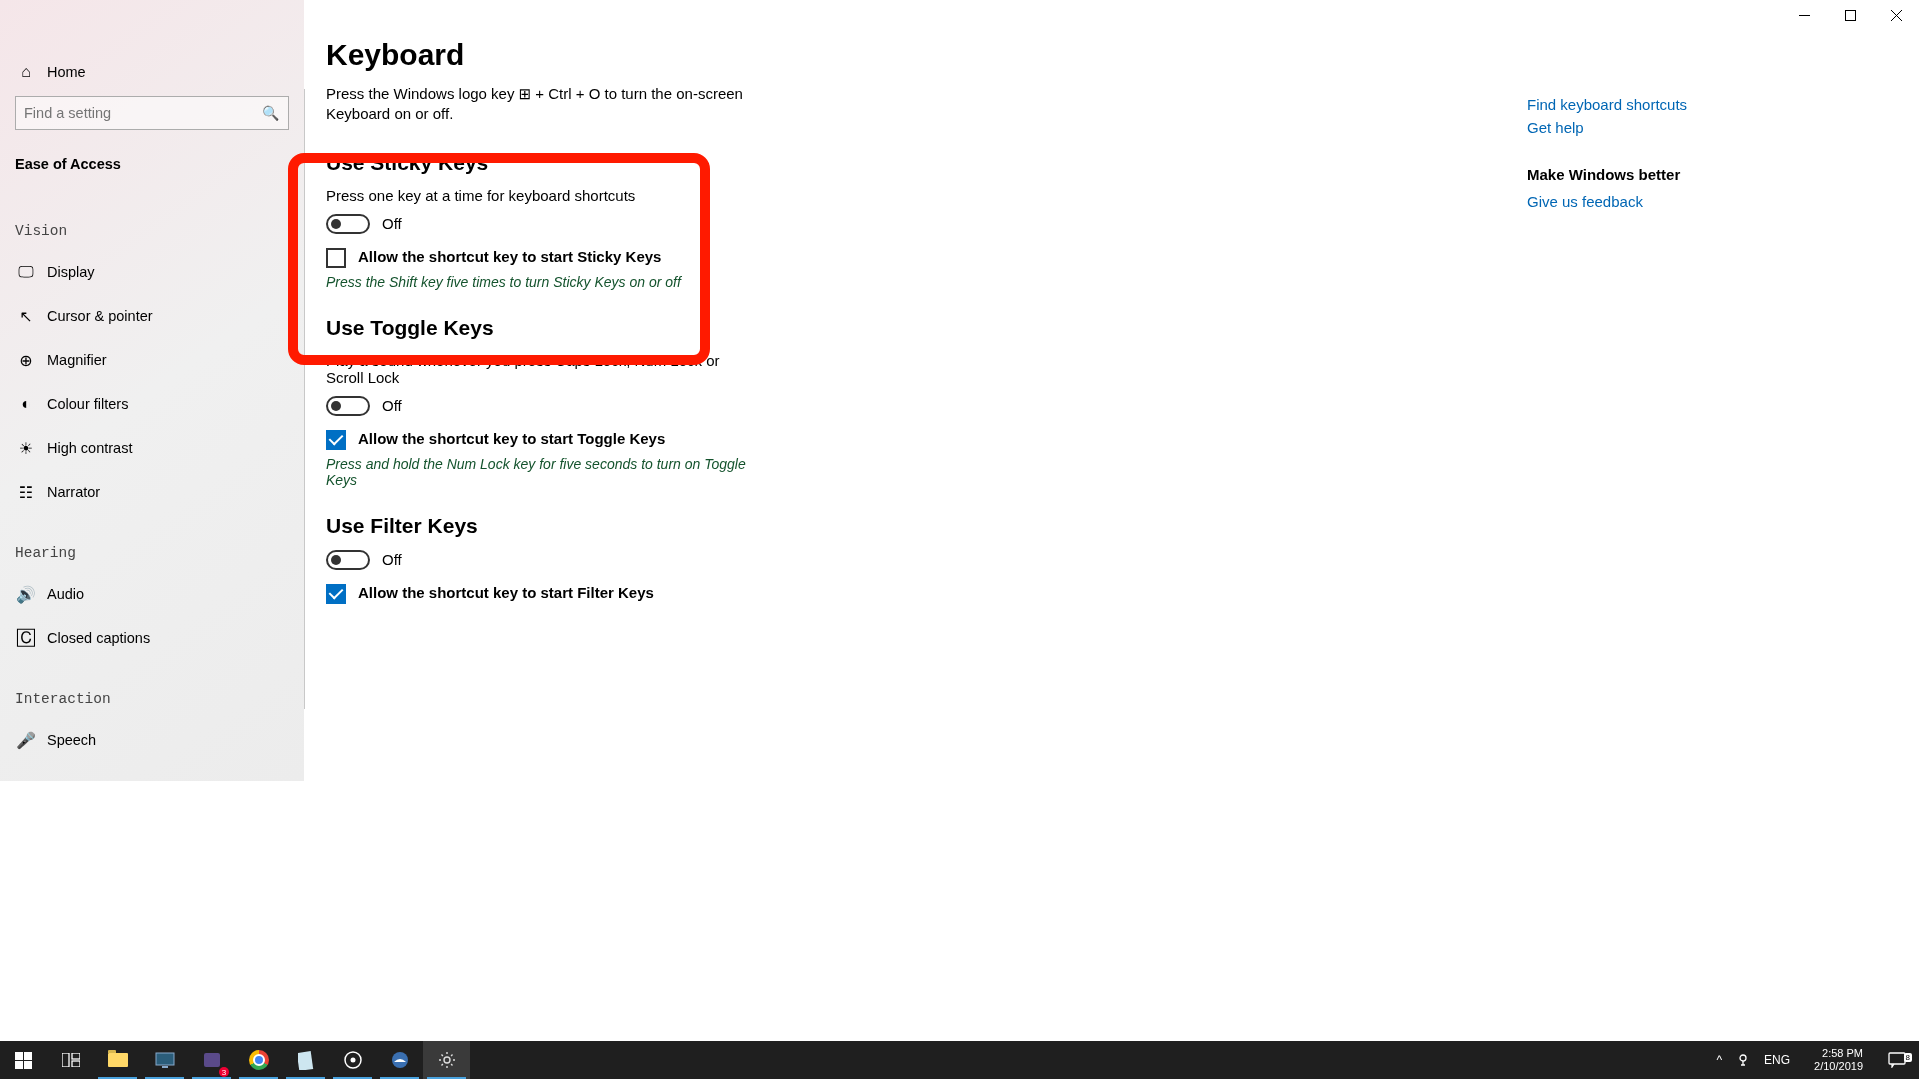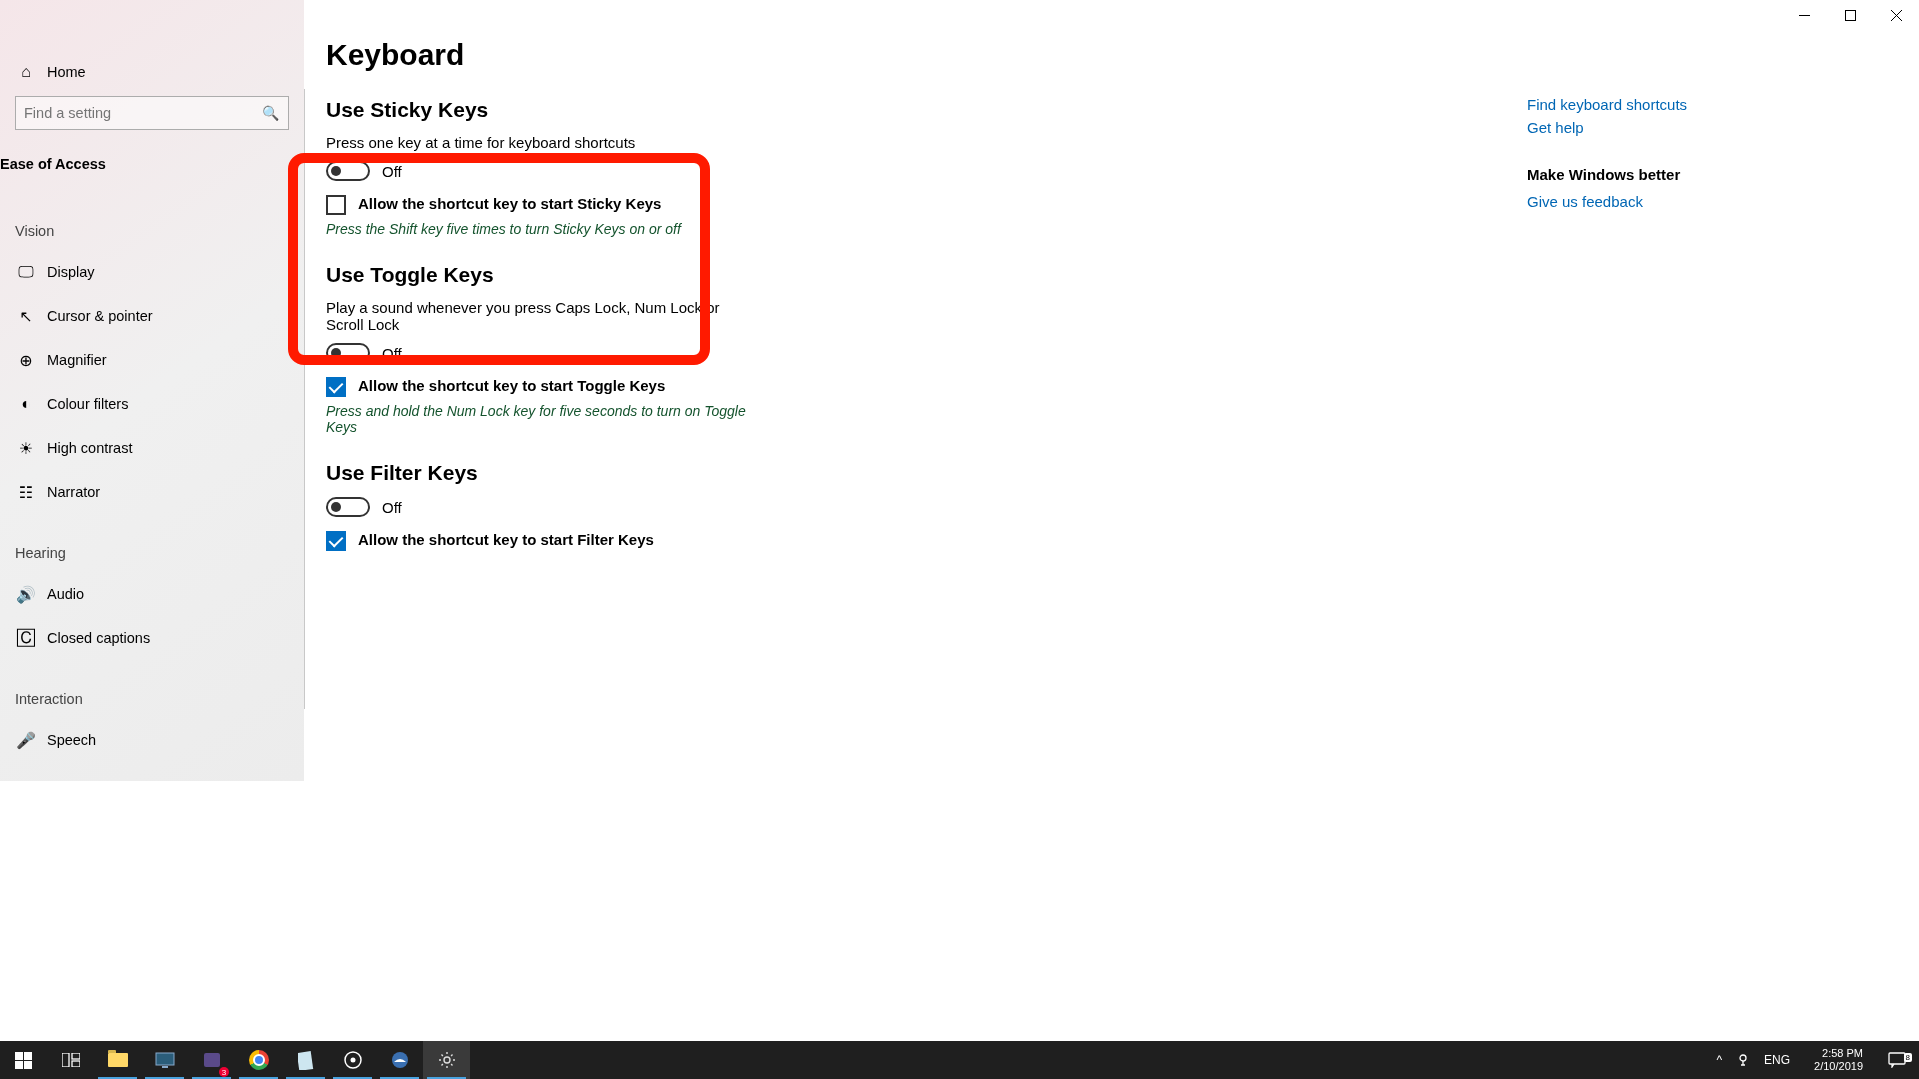--- a/index.html
+++ b/index.html
@@ -10,22 +10,22 @@
 .titlebar .app-title { font-size:12px; padding-left:14px; color:#000; }
 .titlebar .win-controls { margin-left:auto; display:flex; }
 .titlebar .win-controls .wc { width:46px; height:30px; display:flex; align-items:center; justify-content:center; font-size:12px; }
 .titlebar .win-controls .wc svg { stroke:#000; stroke-width:1; fill:none; }
 
 
 .sidebar { position:absolute; top:0; left:0; width:304px; height:781px; background:linear-gradient(145deg,#f5e6e9 0%, #f0f0f0 50%, #ececec 100%); }
 .sidebar-inner { position:absolute; top:50px; left:0; right:0; }
 .nav-row { display:flex; align-items:center; height:44px; padding-left:15px; font-size:14.5px; }
 .nav-row .icon { width:22px; text-align:center; font-size:16px; margin-right:10px; }
-.nav-section { font-size:14.5px; padding-left:15px; height:38px; display:flex; align-items:center; color:#444; }
-.nav-header { font-size:14.5px; height:44px; display:flex; align-items:center; font-weight:600; }
+.nav-section { font-size:14.5px; padding-left:15px; height:38px; display:flex; align-items:center; color:#444;font-family:Liberation Mono, monospace; }
+.nav-header { font-size:14.5px; padding-left:15px; height:44px; display:flex; align-items:center; font-weight:600; }
 .search-box { margin:2px 15px 12px 15px; border:1px solid #acacac; background:rgba(255,255,255,0.5); height:34px; display:flex; align-items:center; padding:12px 8px; }
 .search-box input { flex:1; border:none; outline:none; background:transparent; font-size:14.5px; }
 .search-box .sicon { font-size:14px; color:#555; }
 
 
 .vline { position:absolute; left:304px; top:89px; height:620px; width:1px; background:#c8c8c8; }
 
 
 .main { position:absolute; top:0; left:304px; right:12px; height:781px; padding:38px 0 0 22px; overflow:hidden; }
 .page-title { font-size:30px; font-weight:600; margin-bottom:12px; }
@@ -161,20 +161,21 @@
       </div>
   </div>
 </div>
 
 <div class="vline"></div>
 
 <div class="main">
   <div class="page-title">Keyboard</div>
 
   <div class="content-col">
+    <div class="body-text">Press the Windows logo key ⊞ + Ctrl + O to turn the on-screen Keyboard on or off.</div>
 
     <div class="subhead">Use Sticky Keys</div>
     <div class="sub-desc">Press one key at a time for keyboard shortcuts</div>
     <div class="toggle-row">
       <div class="toggle">
           <div class="knob"></div>
         </div>
       <span class="toggle-label">Off</span>
     </div>
     <div class="cb-row">

